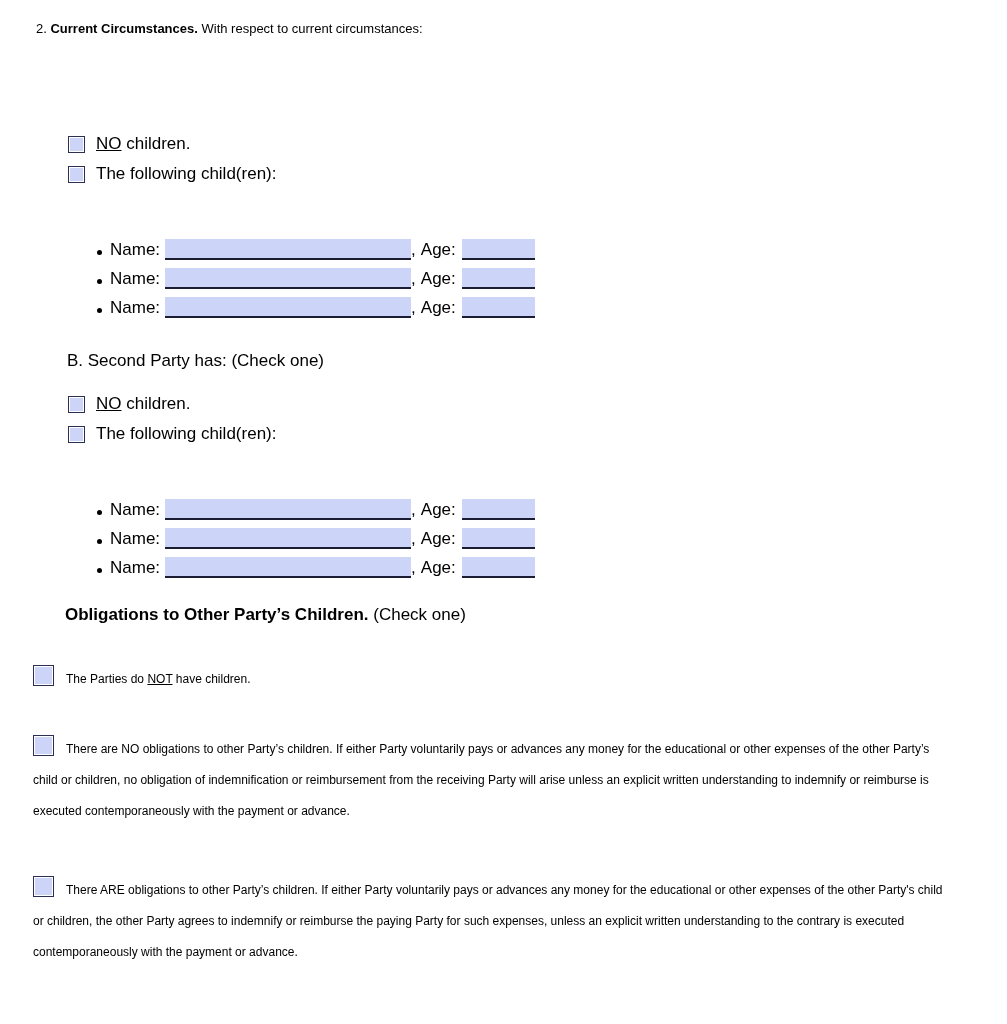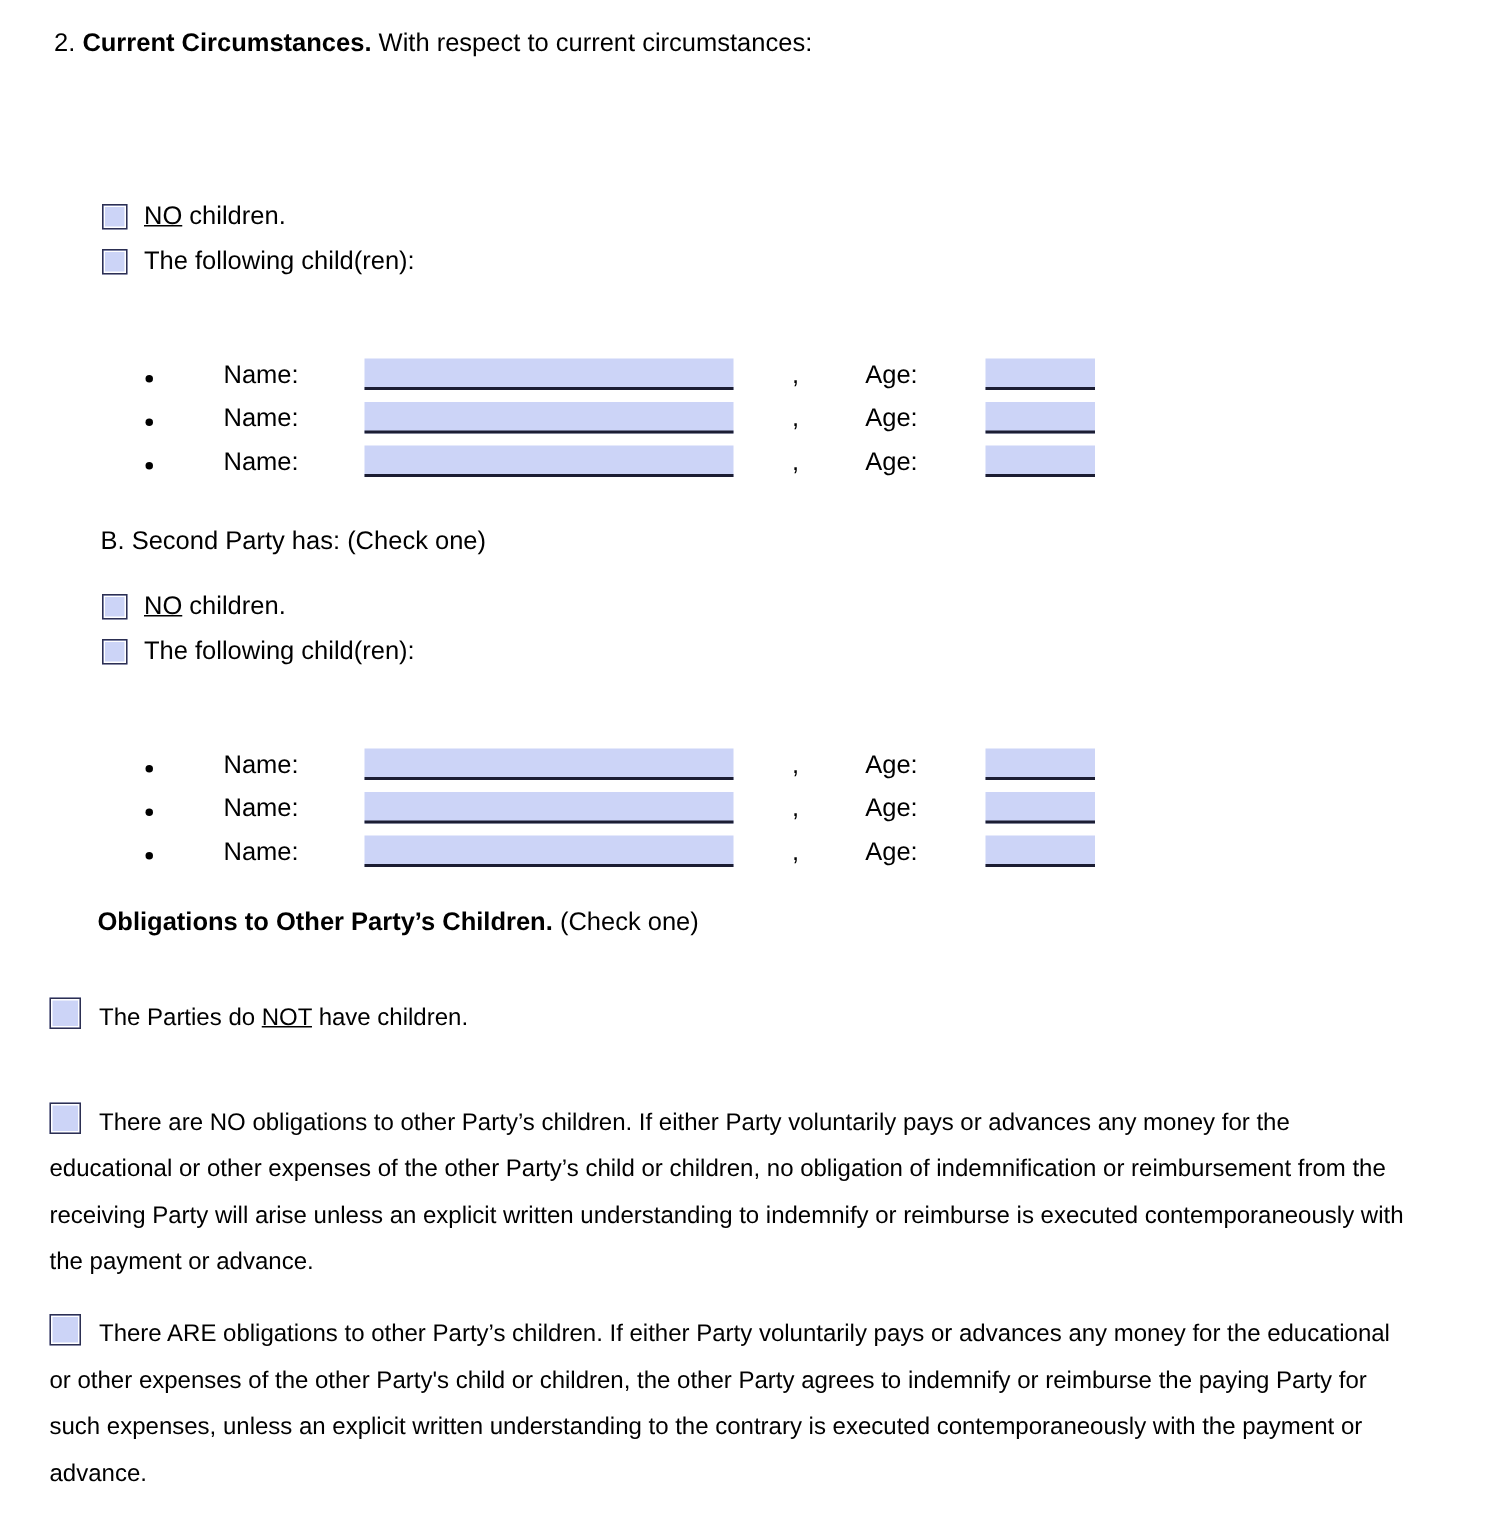--- a/index.html
+++ b/index.html
@@ -23,21 +23,21 @@
     height: 1024px;
     box-sizing: border-box;
     padding: 0;
   }
 
   
   .clause-heading {
     position: absolute;
     left: 36px;
     top: 18px;
-    font-size: 17px;
+    font-size: 13px;
     line-height: 22px;
     white-space: nowrap;
   }
   .clause-number { font-weight: 400; }
   .clause-title  { font-weight: 700; }
   .clause-rest   { font-weight: 400; }
 
   
   .sub-heading {
     position: absolute;
@@ -79,21 +79,20 @@
   u.ul { text-underline-offset: 1px; }
 
   
   .field-row {
     position: absolute;
     display: flex;
     align-items: flex-end;
     font-size: 17px;
     line-height: 20px;
     white-space: nowrap;
-    gap: 39px;
   }
   .bullet {
     display: inline-block;
     width: 5px;
     height: 5px;
     border-radius: 50%;
     background: #000;
     margin-right: 8px;
     margin-bottom: 5px;
     flex: 0 0 auto;
@@ -127,21 +126,21 @@
     line-height: 22px;
     white-space: nowrap;
   }
   .obligations-heading .bold { font-weight: 700; margin-top: 16px; }
   .obligations-heading .reg  { font-weight: 400; }
 
   .para {
     position: absolute;
     left: 33px;
     width: 912px;
-    font-size: 16px;
+    font-size: 12px;
     line-height: 31px;
     text-align: left;
   }
   .para .cb {
     position: relative;
     top: 3px;
     margin-right: 12px;
   }
   .p-1 { top: 662px; }
   .p-2 { top: 732px; }

